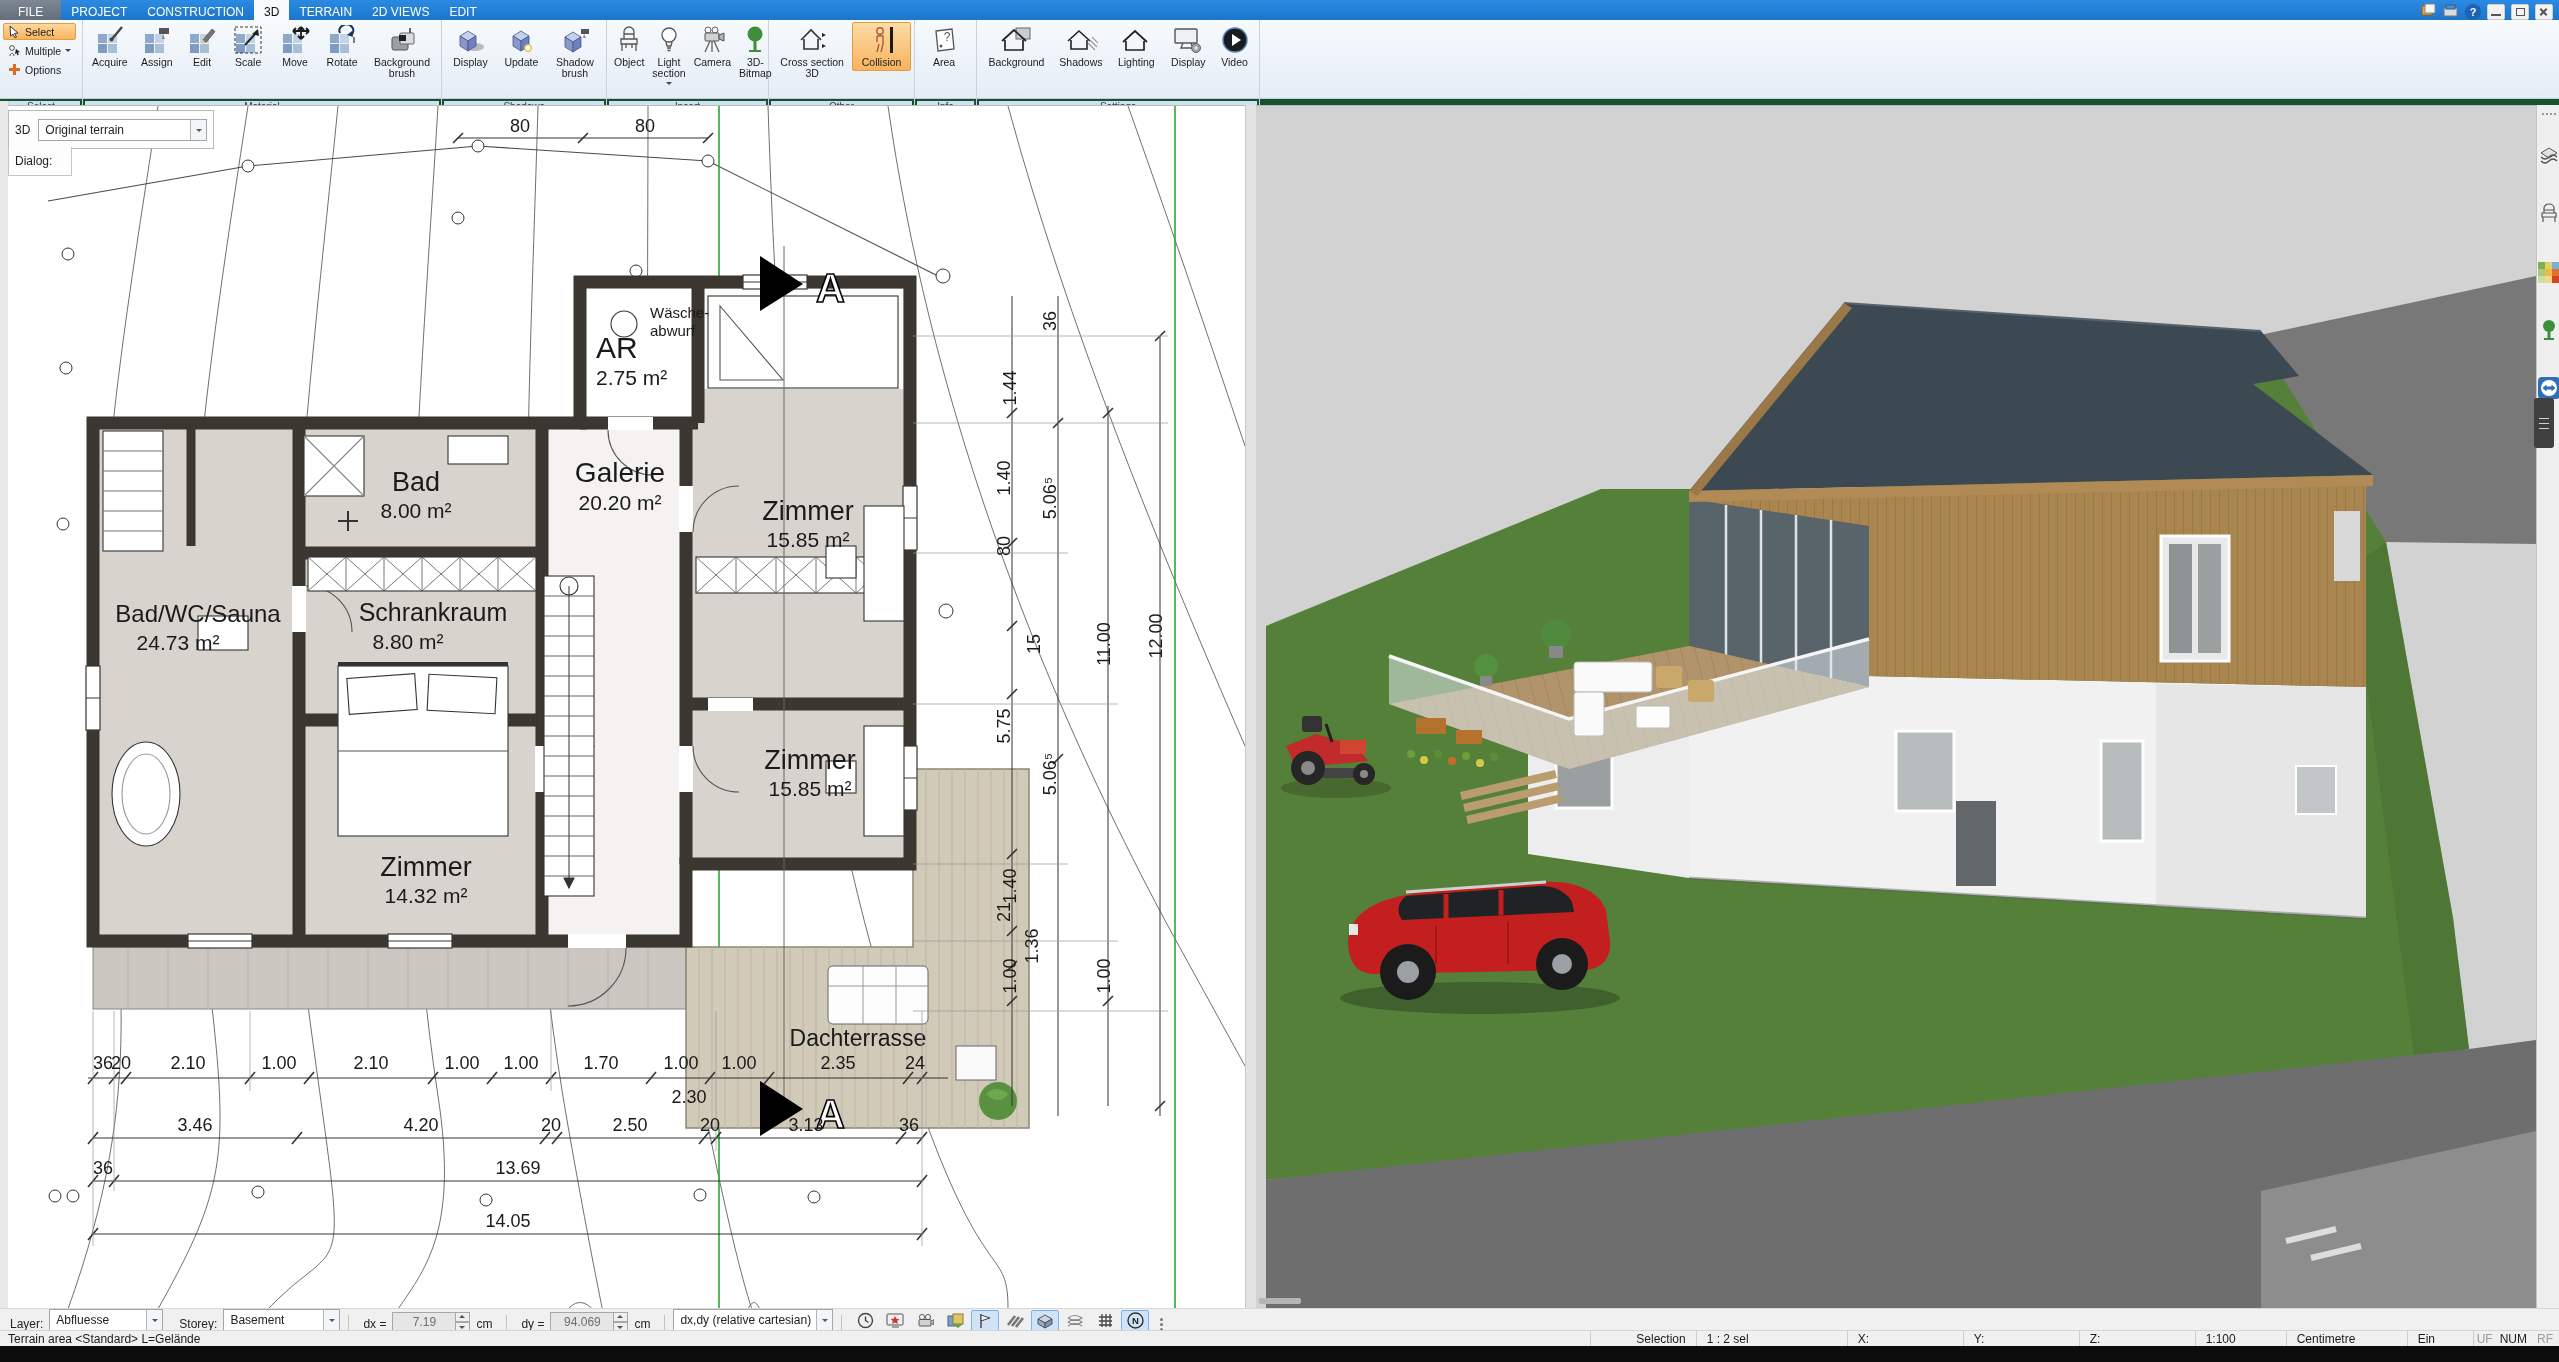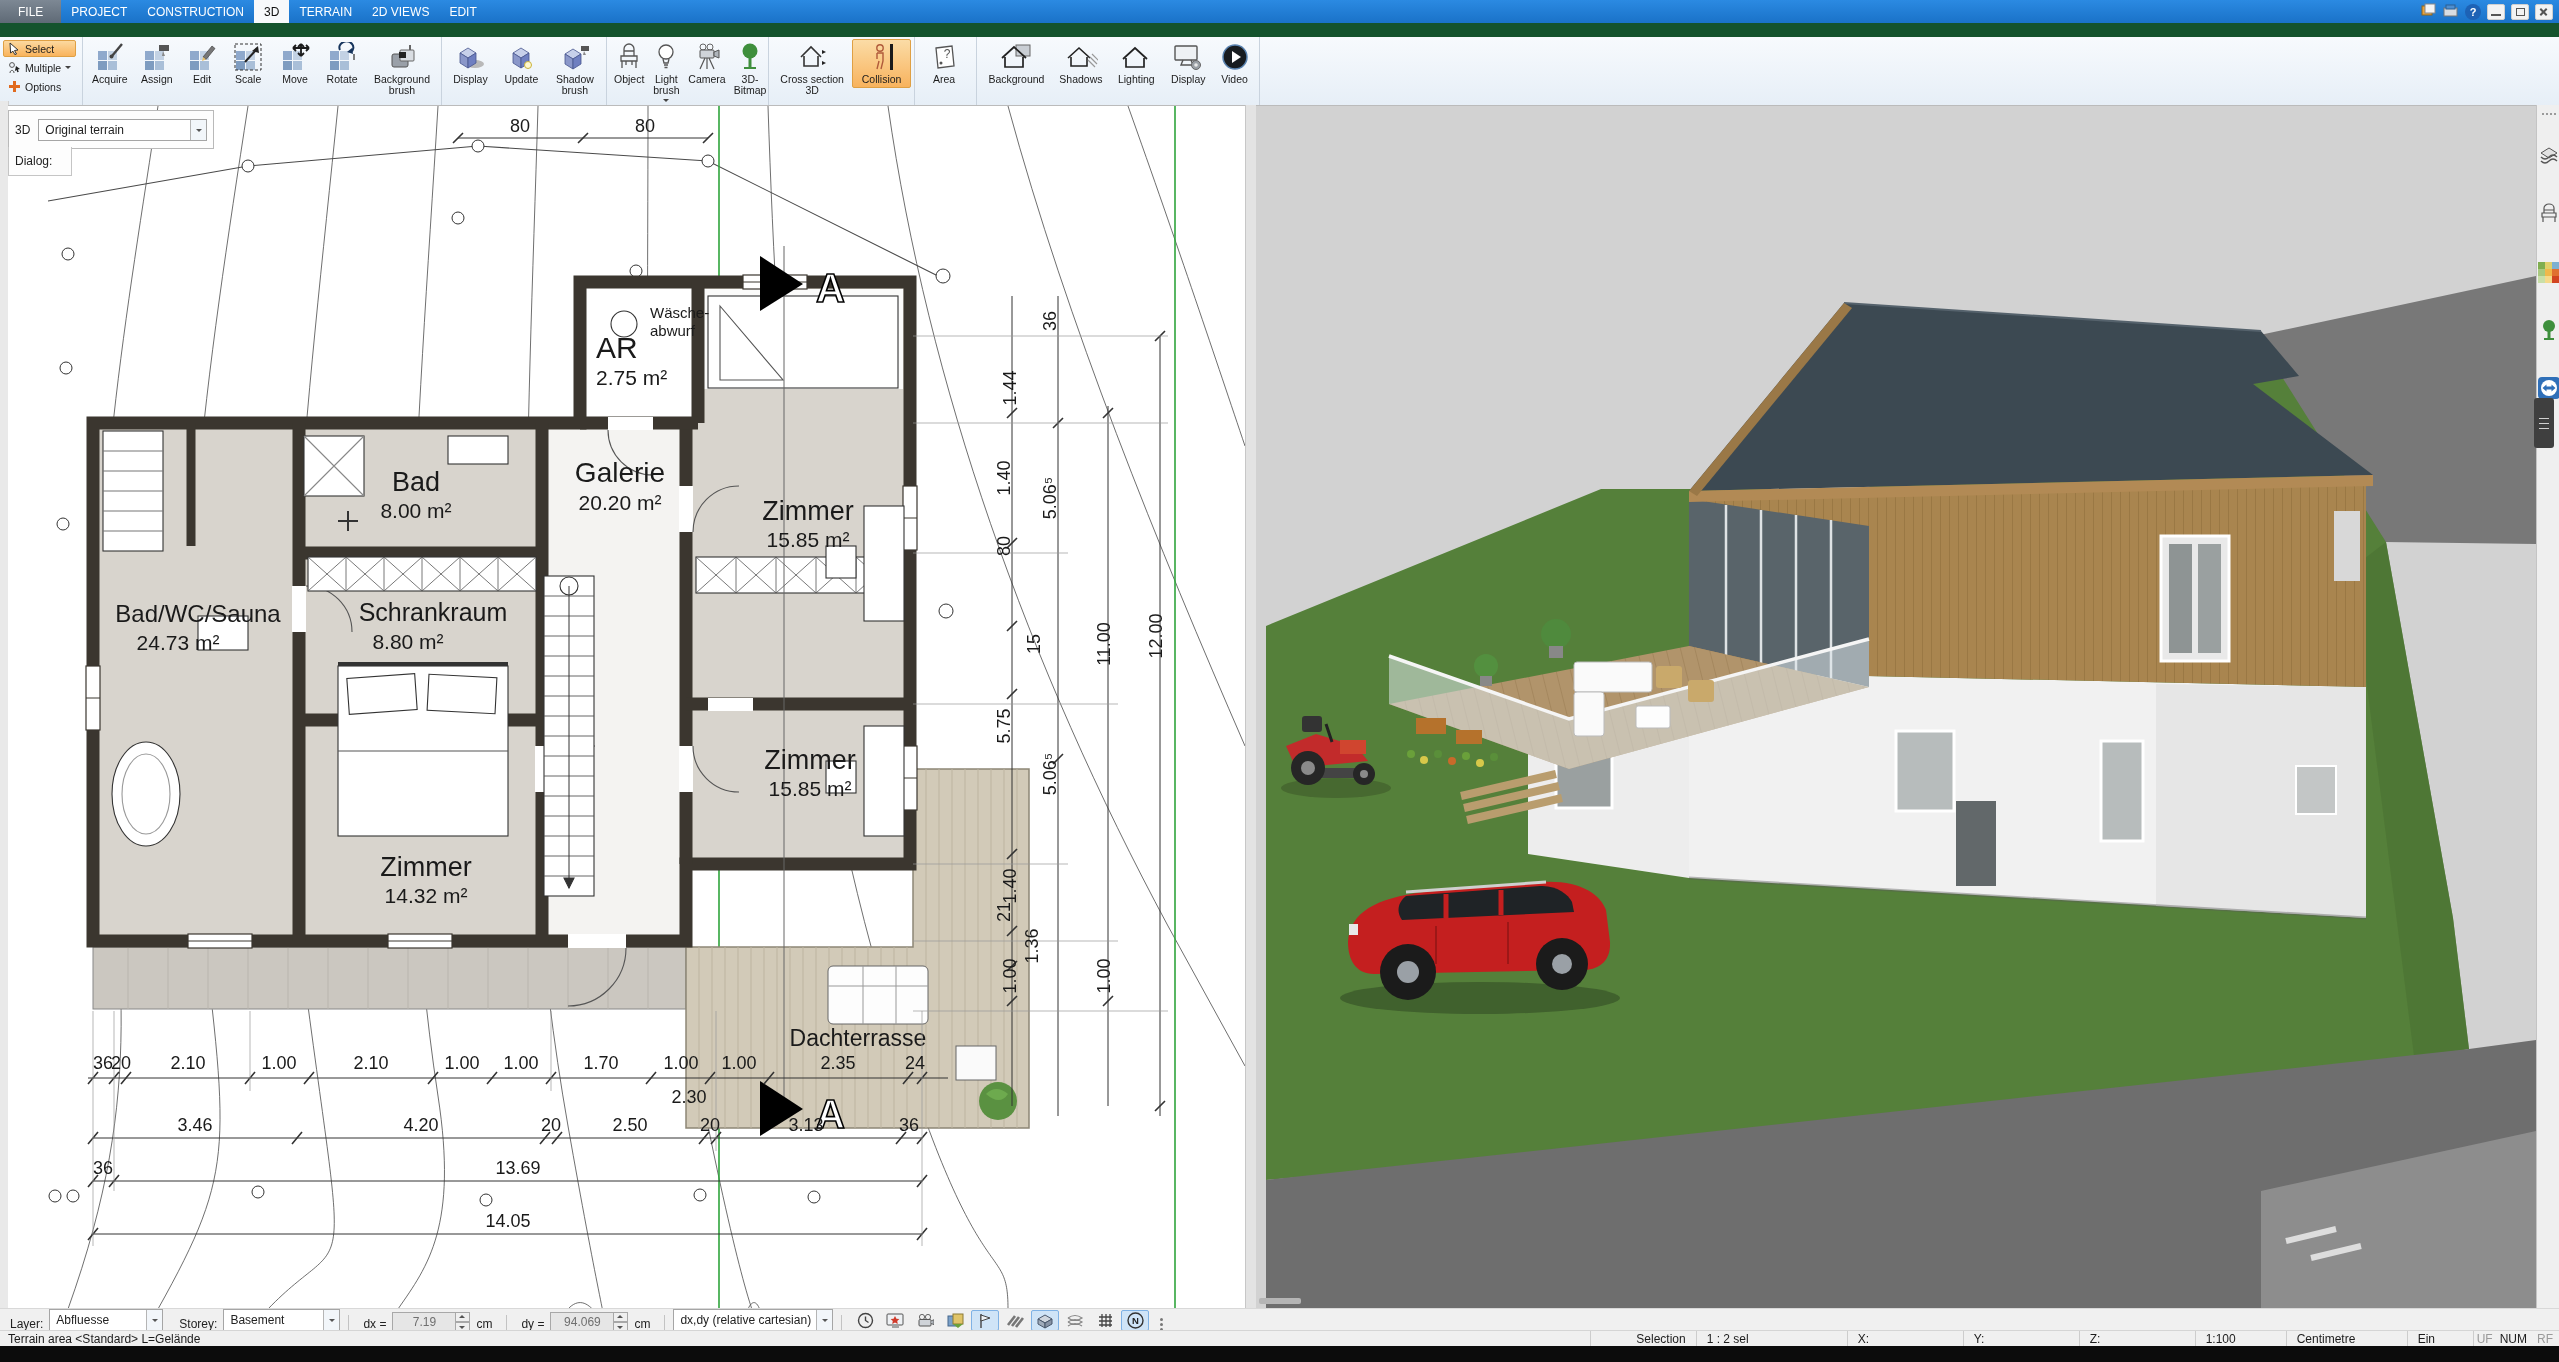--- a/index.html
+++ b/index.html
@@ -11,21 +11,21 @@
   .tab.active{background:#f7f9fb;color:#111;}
   .tabspacer{flex:1;}
   .titleicons{display:flex;align-items:center;gap:6px;padding-right:6px;}
   .wbtn{width:16px;height:14px;background:#f3f3f3;border:1px solid #cfcfcf;border-radius:2px;position:relative;}
   .wbtn .bar{position:absolute;left:3px;right:3px;top:9px;height:2px;background:#555;}
   .wbtn .box{position:absolute;left:4px;top:3px;width:7px;height:6px;border:1px solid #555;}
   .wbtn .x1,.wbtn .x2{position:absolute;left:3px;top:6px;width:9px;height:2px;background:#555;}
   .wbtn .x1{transform:rotate(45deg);} .wbtn .x2{transform:rotate(-45deg);}
   .helpdot{width:16px;height:16px;border-radius:50%;background:#1d62b5;color:#fff;font-size:11px;font-weight:bold;display:flex;align-items:center;justify-content:center;}
   
-  .ribbon{position:absolute;left:0;top:37px;width:2559px;height:78px;background:linear-gradient(#f7fafd,#e4edf6);border-bottom:1px solid #c6cdd5;display:flex;}
+  .ribbon{position:absolute;left:0;top:20px;width:2559px;height:78px;background:linear-gradient(#f7fafd,#e4edf6);border-bottom:1px solid #c6cdd5;display:flex;}
   .rgroup{position:relative;height:78px;border-right:1px solid #c9d3de;padding:2px 3px 14px 3px;display:flex;align-items:flex-start;}
   .glabel{position:absolute;bottom:1px;left:2px;right:2px;height:12px;background:#cfe2f3;font-size:10px;line-height:12px;text-align:center;color:#333;}
   .rbtn{display:flex;flex-direction:column;align-items:center;justify-content:flex-start;font-size:10.5px;line-height:11px;color:#1c1c1c;text-align:center;padding:2px 3px;border:1px solid transparent;border-radius:2px;}
   .rbtn svg{margin-bottom:2px;}
   .rbtn.active{background:linear-gradient(#fbdca6,#f8b35e);border:1px solid #dfa044;}
   .selcol{display:flex;flex-direction:column;justify-content:flex-start;gap:2px;padding-top:1px;}
   .sbtn{display:flex;align-items:center;gap:4px;font-size:10.5px;height:15px;padding:0 4px;border:1px solid transparent;border-radius:2px;color:#1c1c1c;}
   .sbtn.active{background:linear-gradient(#fcd9a0,#f9b35c);border:1px solid #dfa044;}
   .caret{width:0;height:0;border:3px solid transparent;border-top-color:#444;margin-top:3px;}
   
@@ -254,21 +254,21 @@
             <path d="M6,14 h16 v5 h-16 Z M7,19 v7 M21,19 v7 M11,19 v4 M17,19 v4" fill="none" stroke="#555" stroke-width="1.3"></path>
           </svg>
         <span>Object</span>
       </div>
       <div class="rbtn" style="width:44px;">
         <svg width="28" height="30">
             <circle cx="14" cy="10" r="7" fill="#fff" stroke="#555" stroke-width="1.3"></circle>
             <path d="M11,17 l1,4 h4 l1,-4" fill="none" stroke="#555" stroke-width="1.3"></path>
             <path d="M12,23 h4 M12.5,25.5 h3" stroke="#555" stroke-width="1.3"></path>
           </svg>
-        <span>Light brush</span>
+        <span>Light section</span>
         <span class="caret"></span>
       </div>
       <div class="rbtn" style="width:40px;">
         <svg width="28" height="30">
             <circle cx="10" cy="5" r="3" fill="none" stroke="#666"></circle>
             <circle cx="17" cy="5" r="3" fill="none" stroke="#666"></circle>
             <rect x="7" y="8" width="14" height="8" rx="1" fill="#cfd3d8" stroke="#555"></rect>
             <path d="M21,10 l5,-2 v8 l-5,-2 Z" fill="#aeb4ba" stroke="#555"></path>
             <path d="M12,16 l-5,11 M16,16 l5,11 M14,16 v11" stroke="#555" stroke-width="1.2"></path>
           </svg>

